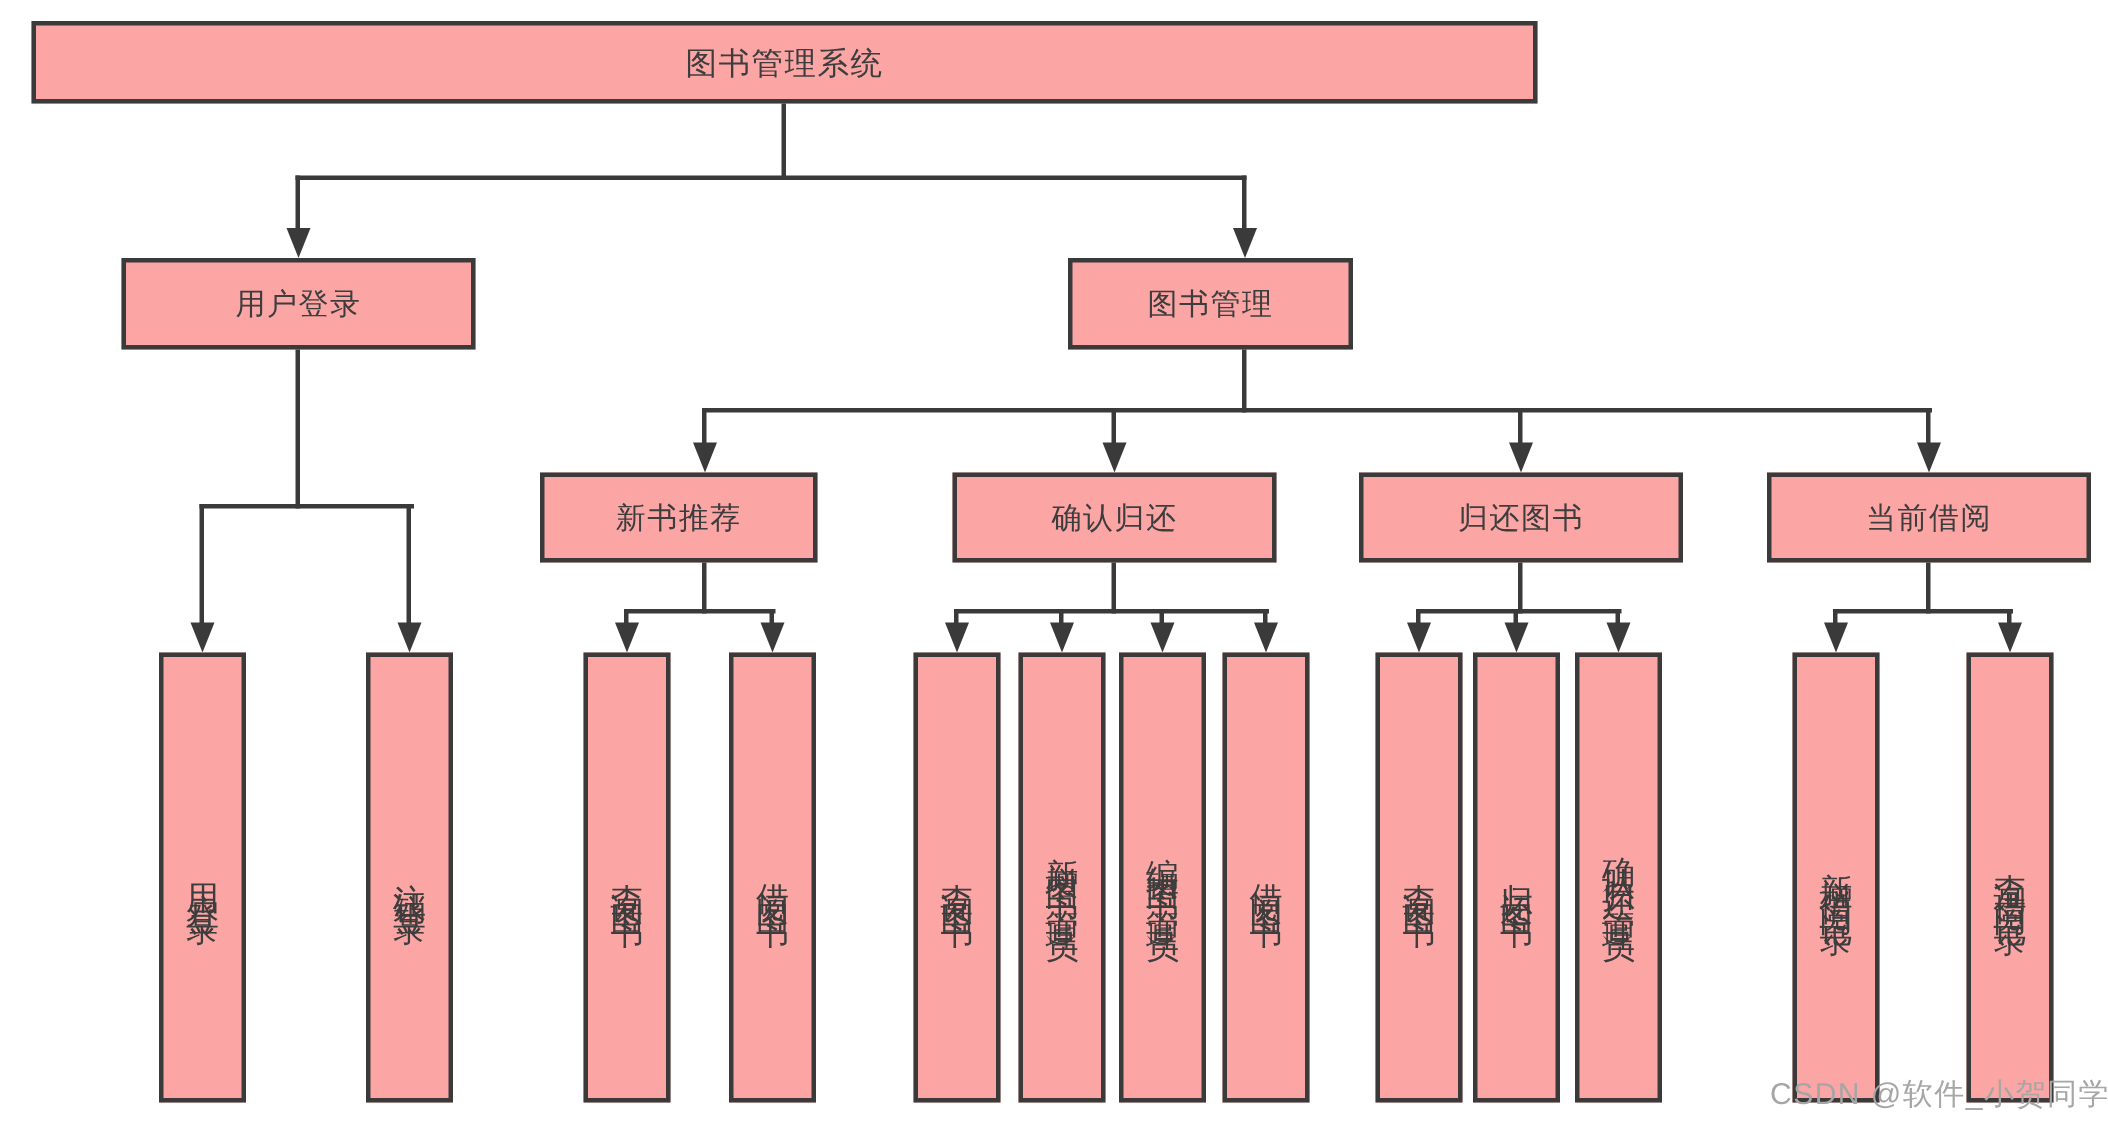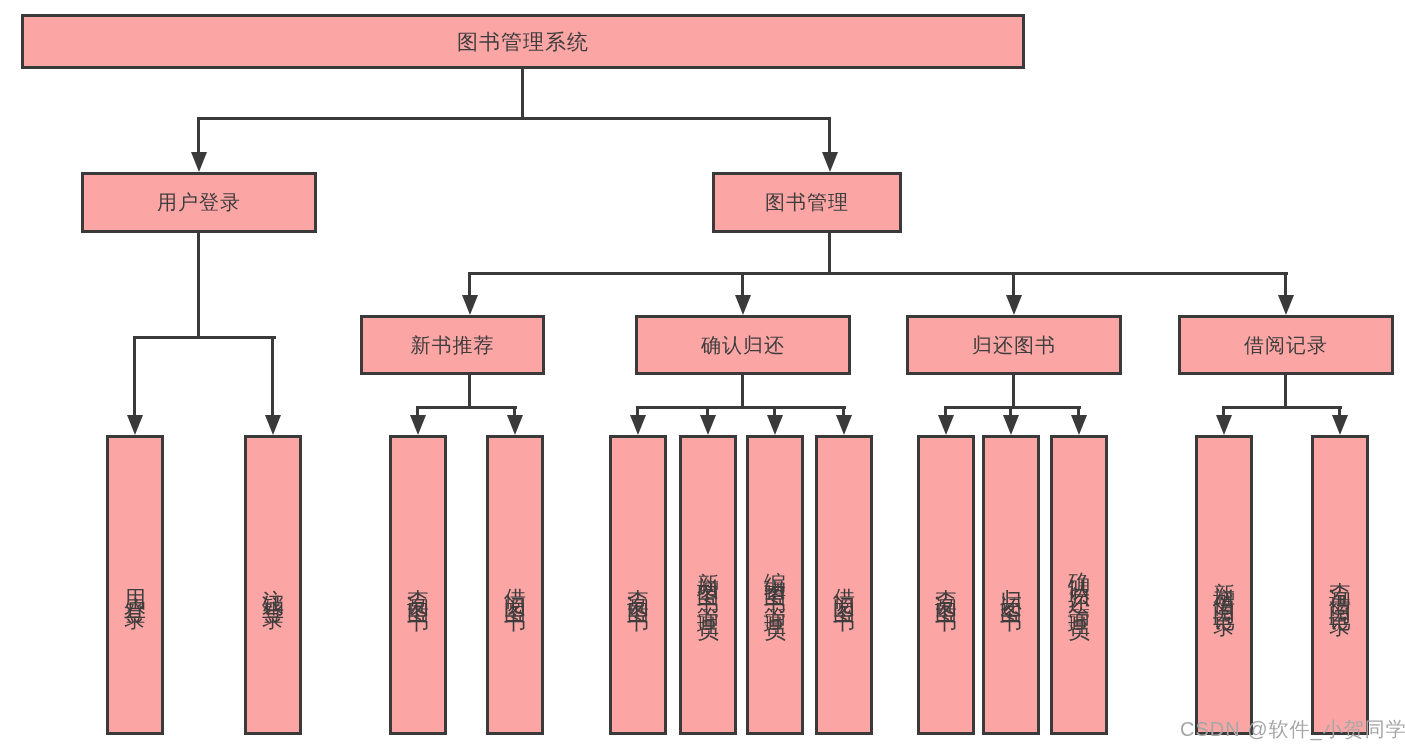--- a/index.html
+++ b/index.html
@@ -80,21 +80,21 @@
   <div class="node node-h" style="left:360px;top:315px;width:185px;height:60px">
     <span>新书推荐</span>
   </div>
   <div class="node node-h" style="left:635px;top:315px;width:216px;height:60px">
     <span>确认归还</span>
   </div>
   <div class="node node-h" style="left:906px;top:315px;width:216px;height:60px">
     <span>归还图书</span>
   </div>
   <div class="node node-h" style="left:1178px;top:315px;width:216px;height:60px">
-    <span>借阅记录</span>
+    <span>当前借阅</span>
   </div>
 
   <div class="vline" style="left:468px;top:375px;height:34px"></div>
   <div class="hline" style="left:416px;top:406px;width:101px"></div>
   <div class="vline" style="left:416px;top:406px;height:14px"></div>
   <div class="vline" style="left:513px;top:406px;height:14px"></div>
   <div class="arrow" style="left:410px;top:415px"></div>
   <div class="arrow" style="left:507px;top:415px"></div>
 
   <div class="vline" style="left:741px;top:375px;height:34px"></div>

